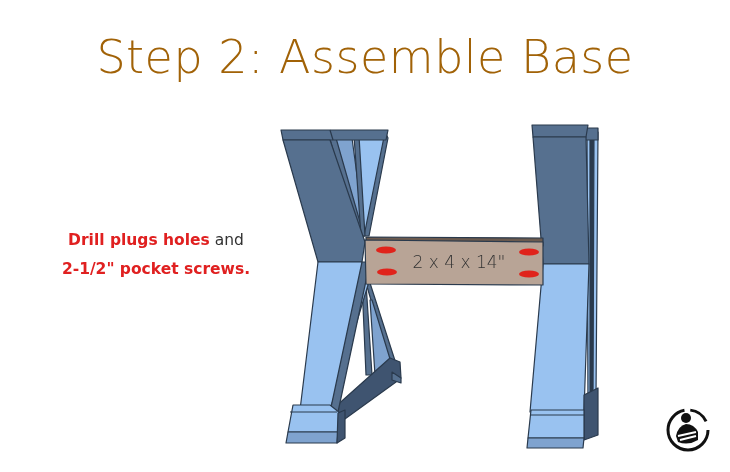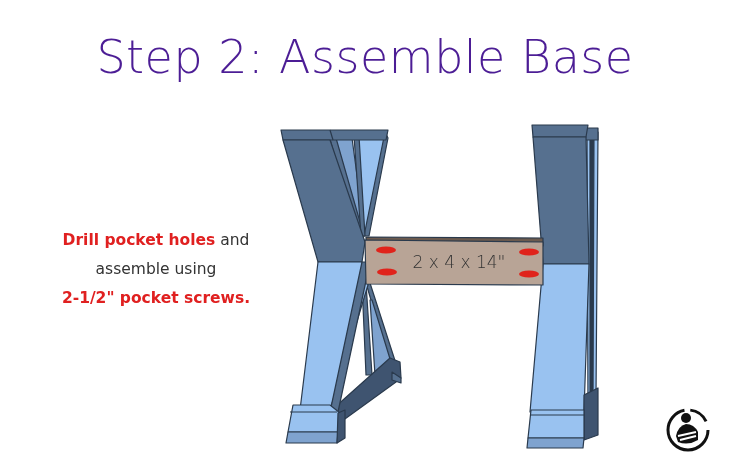--- a/index.html
+++ b/index.html
@@ -1,38 +1,37 @@
 <!DOCTYPE html>
 <html><head>
 <meta charset="utf-8">
 <style>
   html, body { margin: 0; padding: 0; background: #ffffff; }
   body { width: 730px; height: 472px; position: relative; overflow: hidden; font-family: "DejaVu Sans", sans-serif; }
   .title {
     position: absolute; left: 0; top: 30px; width: 730px; text-align: center;
-    font-size: 46px; font-weight: 200; color: #4c1d95; letter-spacing: 0.5px;
+    font-size: 46px; font-weight: 200; color: #a16207; letter-spacing: 0.5px;
     font-family: "DejaVu Sans", sans-serif;
   }
   .instructions {
     position: absolute; left: 22px; top: 226px; width: 268px; text-align: center;
     font-size: 15.5px; line-height: 29px; color: #333333;
     font-family: "DejaVu Sans", sans-serif;
   }
   .instructions .hl { color: #e02020; font-weight: bold; }
   .illustration { position: absolute; left: 0; top: 0; }
   .logo { position: absolute; left: 664px; top: 406px; width: 48px; height: 48px; }
 </style>
 </head>
 <body>
 
 <div class="title">Step 2: Assemble Base</div>
 
 <div class="instructions">
-  <div><span class="hl">Drill pocket holes</span><span> and</span></div>
-  <div>assemble using</div>
+  <div><span class="hl">Drill plugs holes</span><span> and</span></div>
   <div class="hl">2-1/2" pocket screws.</div>
 </div>
 
 <svg class="illustration" width="730" height="472" viewBox="0 0 730 472">
   <g stroke="#2a3a4d" stroke-width="1.2" stroke-linejoin="round">
 
     <g>
 
       <polygon points="335,138 352,138 365,235 360,238" fill="#7fa3cf"></polygon>
       <polygon points="357,138 386,138 368,235 362,235" fill="#99c2f0"></polygon>

